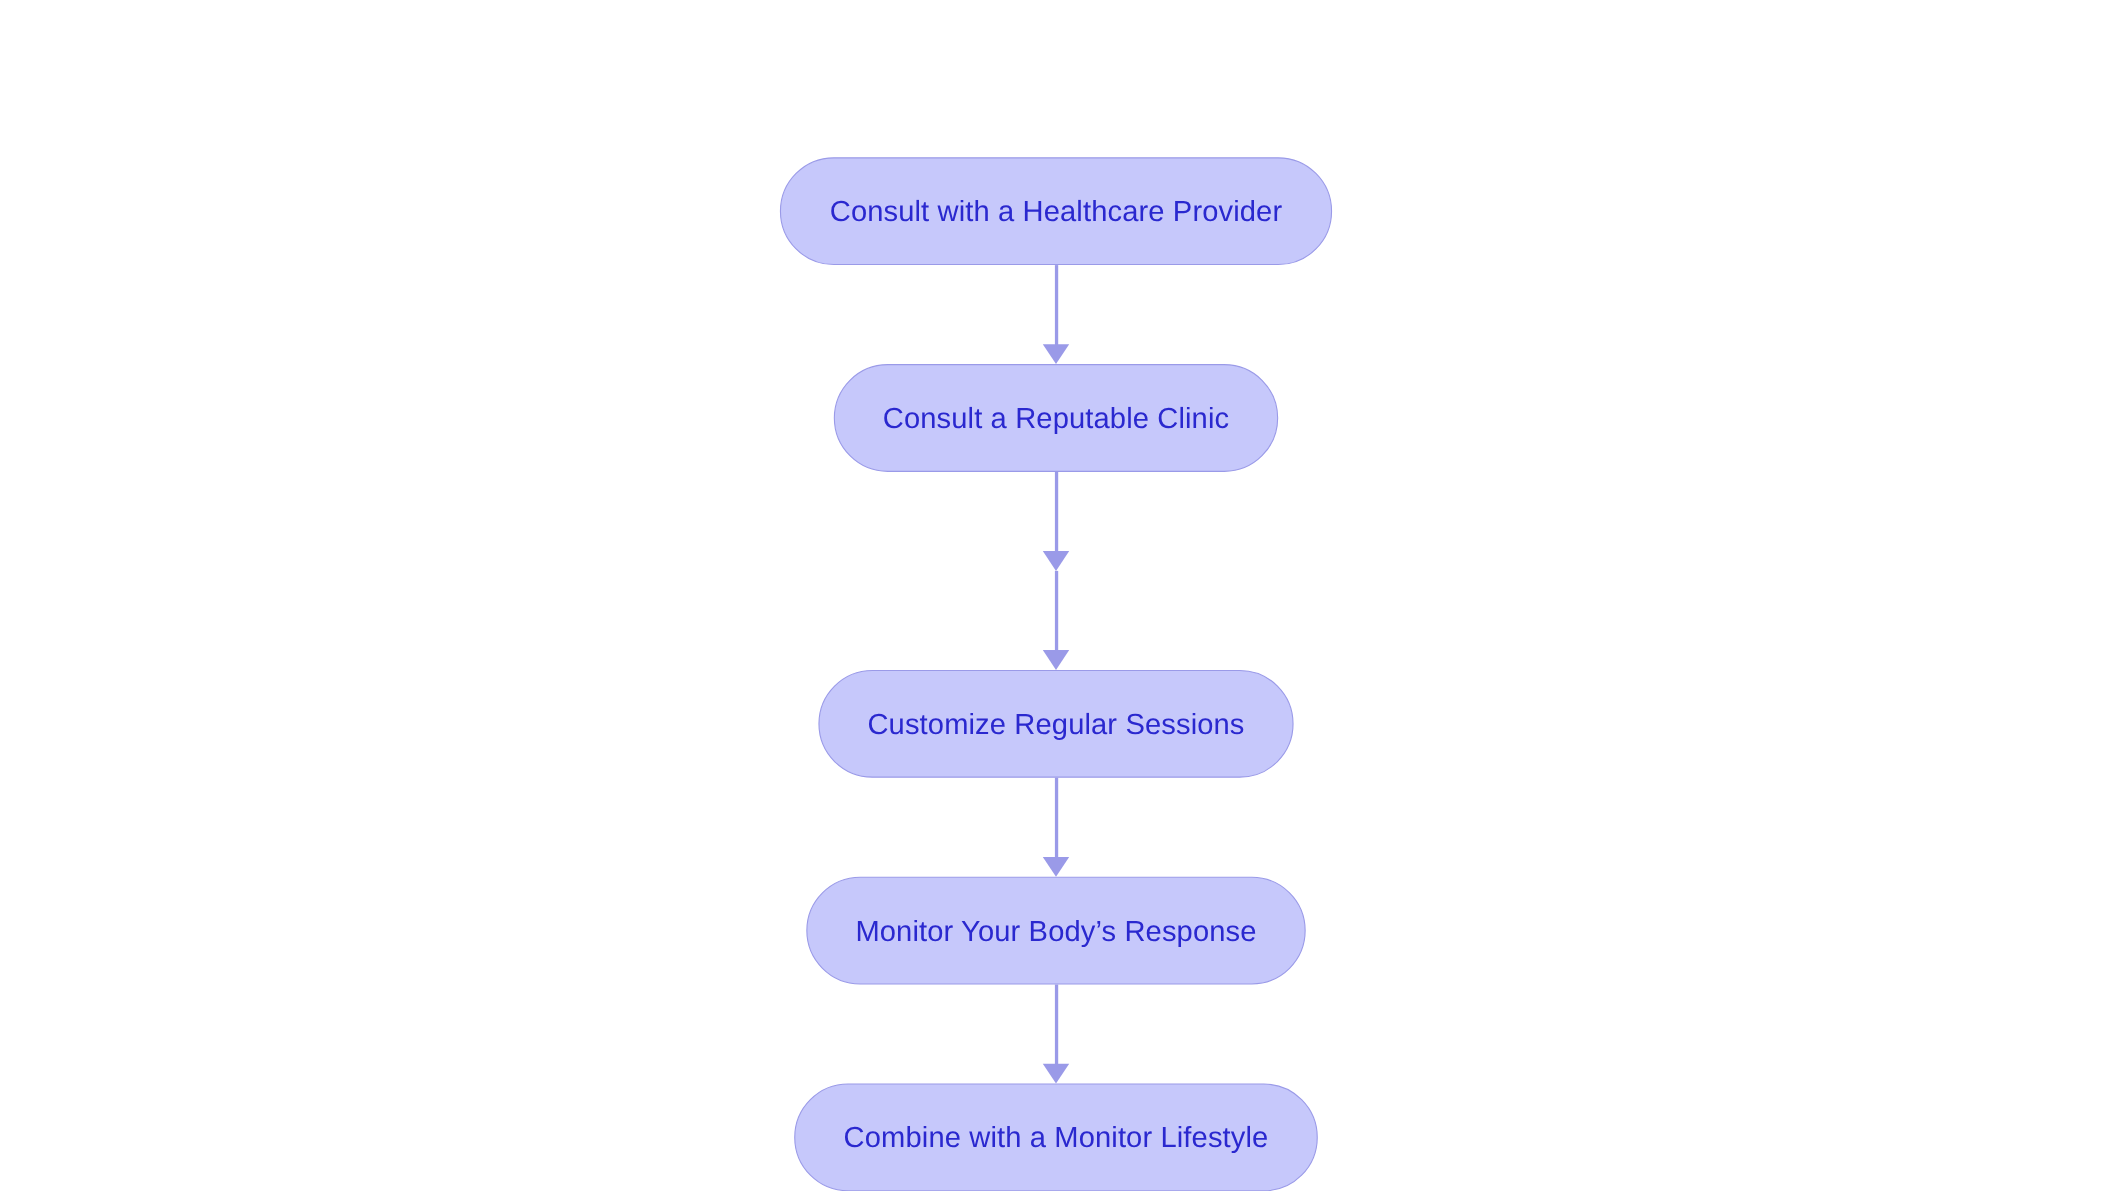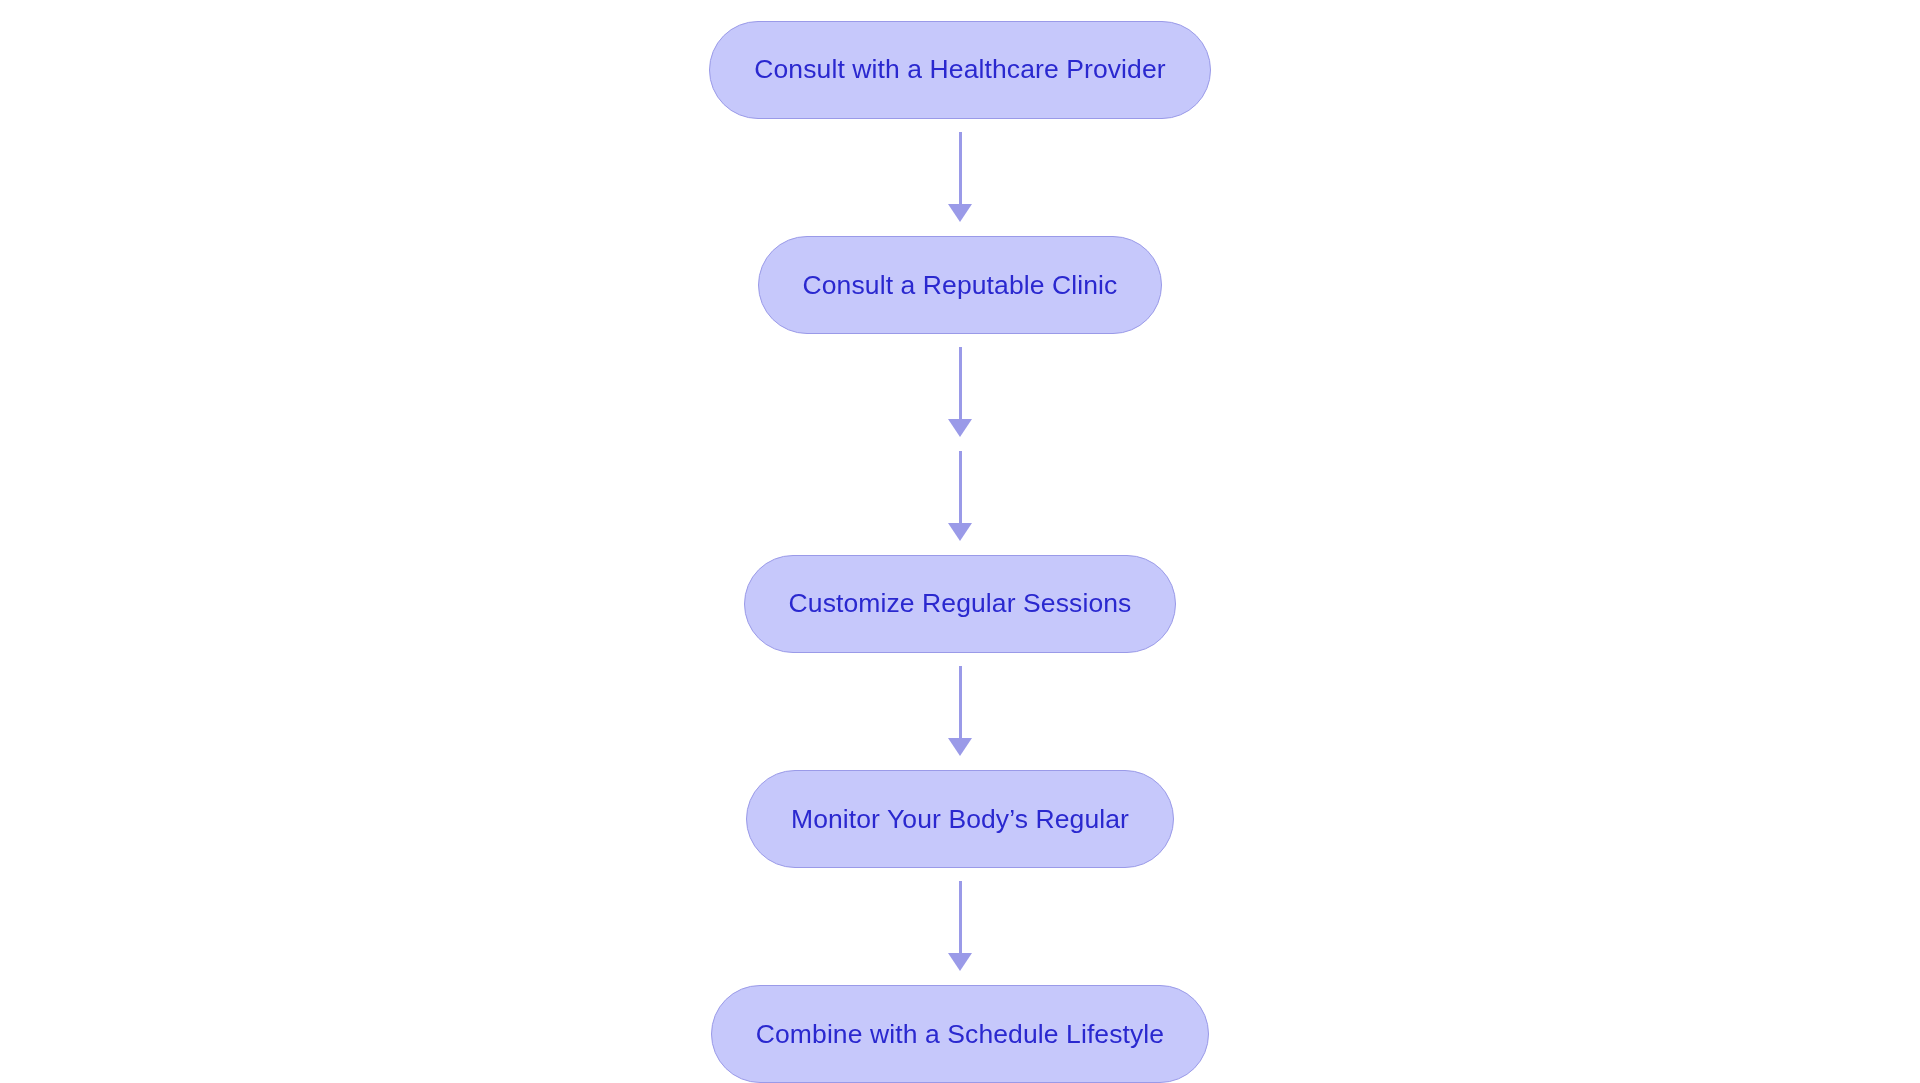--- a/index.html
+++ b/index.html
@@ -23,21 +23,21 @@
 
   .flow-column {
     position: absolute;
     left: 0;
     top: 0;
     width: 1920px;
     height: 1083px;
     display: flex;
     flex-direction: column;
     align-items: center;
-    justify-content: space-between;
+    justify-content: flex-end;
   }
 
   .node {
     box-sizing: border-box;
     height: 98px;
     border-radius: 49px;
     background: #c6c8fb;
     border: 1.6px solid #9a9ae8;
     display: flex;
     align-items: center;
@@ -124,26 +124,26 @@
     <div class="node">
       <span class="node-label">Customize Regular Sessions</span>
     </div>
 
     <div class="connector conn-4">
       <div class="connector-line"></div>
       <div class="connector-head"></div>
     </div>
 
     <div class="node">
-      <span class="node-label">Monitor Your Body’s Regular</span>
+      <span class="node-label">Monitor Your Body’s Response</span>
     </div>
 
     <div class="connector conn-5">
       <div class="connector-line"></div>
       <div class="connector-head"></div>
     </div>
 
     <div class="node">
-      <span class="node-label">Combine with a Schedule Lifestyle</span>
+      <span class="node-label">Combine with a Monitor Lifestyle</span>
     </div>
 
   </div>
 </div>
 
 </body></html>

